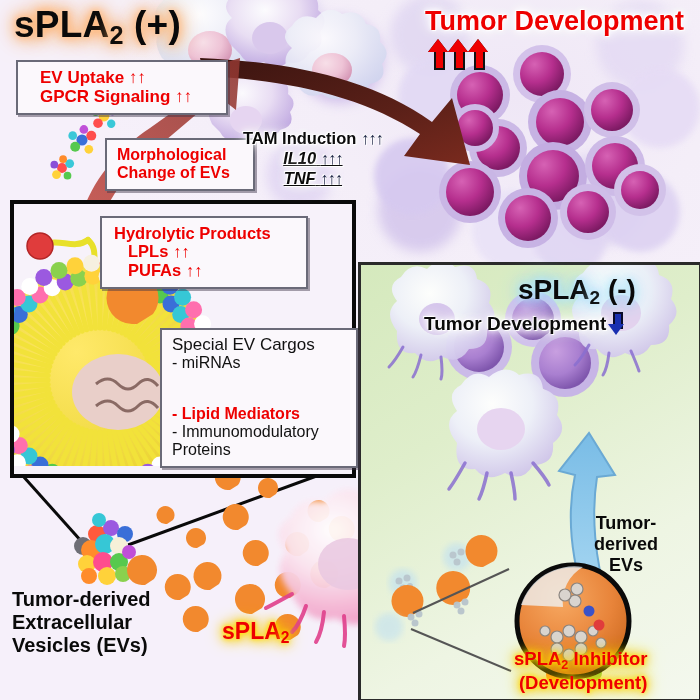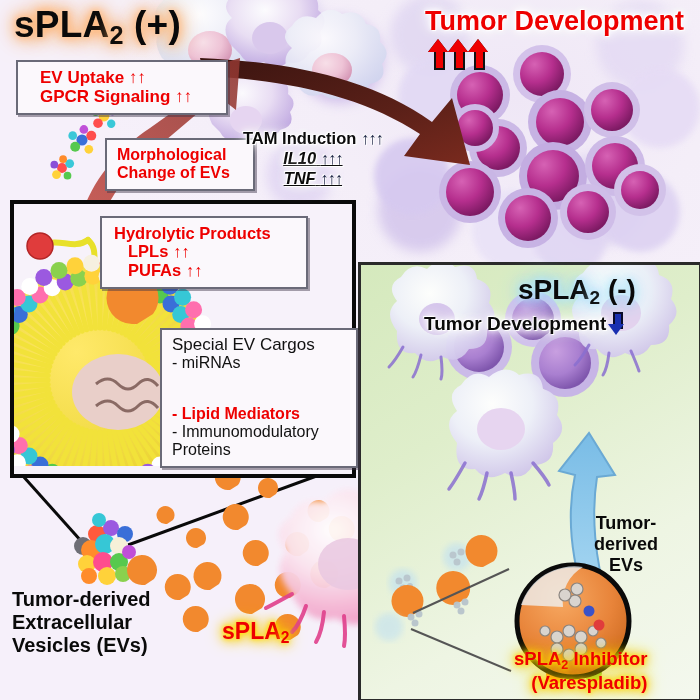--- a/index.html
+++ b/index.html
@@ -754,16 +754,16 @@
 
 
   <div class="abs blktxt" id="lbl-tdEVs">
     <div>Tumor-</div>
     <div>derived</div>
     <div>EVs</div>
   </div>
 
   <div class="abs redtxt glow-y" id="lbl-inhib">
     <div><span>sPLA</span><span class="sub">2</span><span> Inhibitor</span></div>
-    <div>(Varespladib)</div>
+    <div>(Development)</div>
   </div>
 
 </div>
 
 </body></html>

